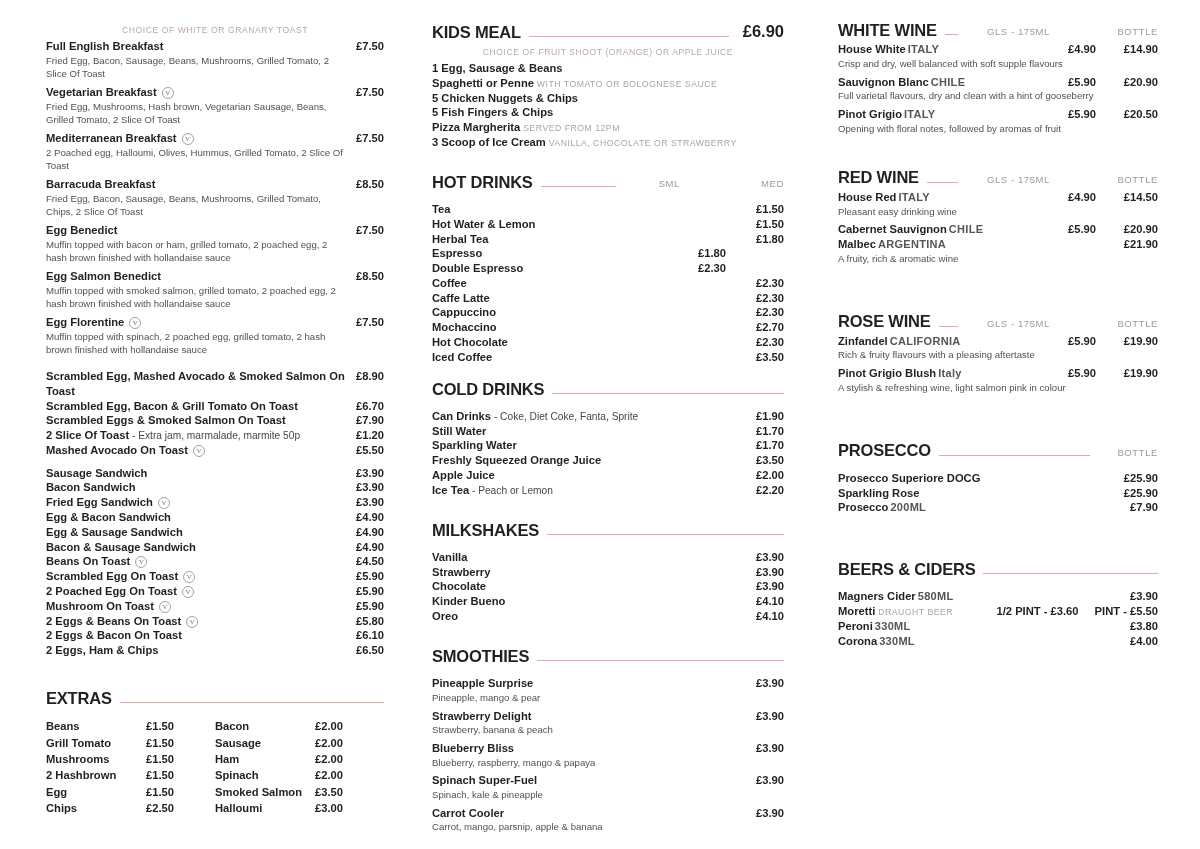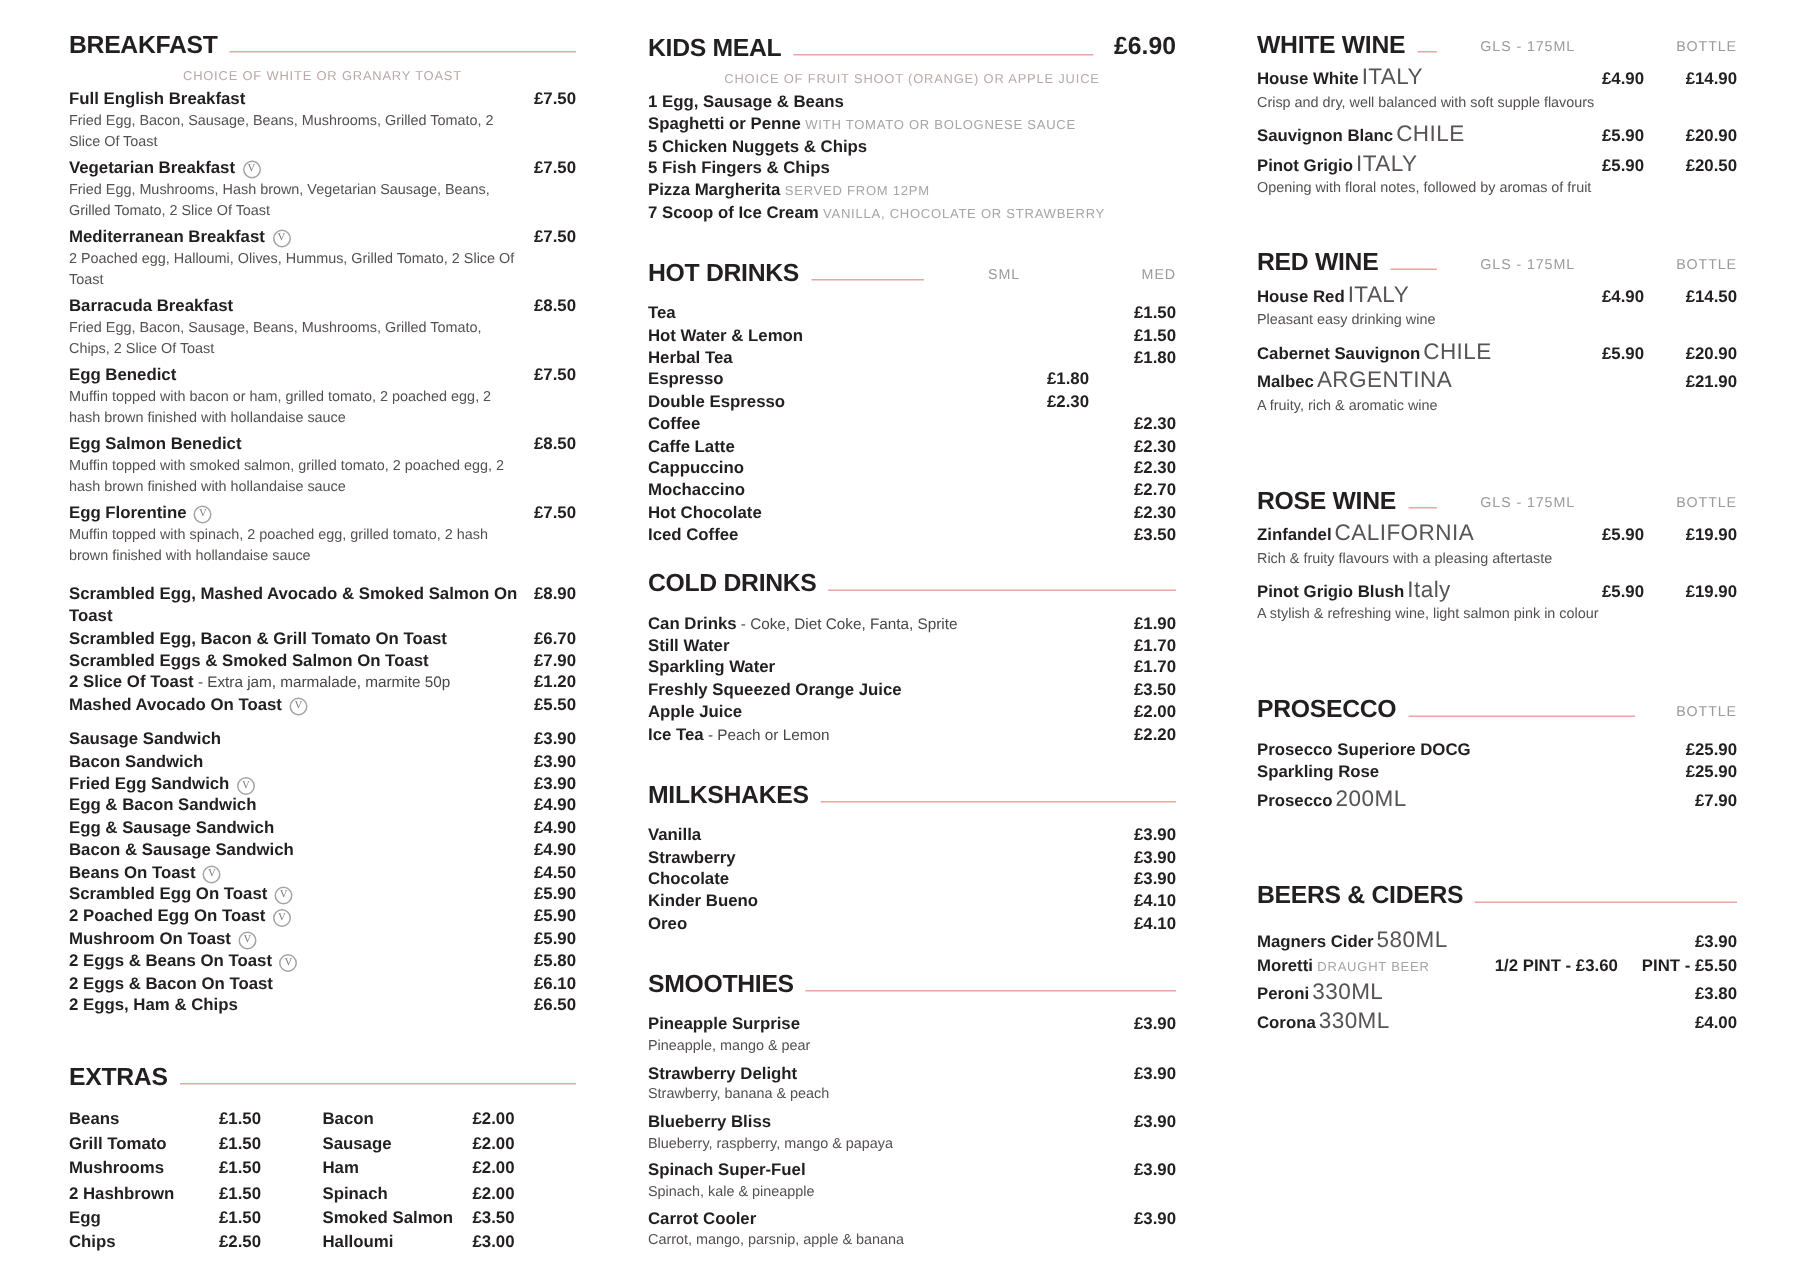--- a/index.html
+++ b/index.html
@@ -81,21 +81,21 @@
     flex: 1 1 auto; padding-right: 8px;
   }
   .iname .thin {
     font-weight: normal; font-size: 10.2px; color: #4a4648;
   }
   .iname .caps {
     font-weight: normal; font-size: 8.7px; color: #a9a4a5;
     letter-spacing: 0.5px; text-transform: uppercase;
   }
   .iname .origin {
-    font-weight: normal; font-size: 15px; color: #585355;
+    font-weight: bold; font-size: 11px; color: #585355;
     letter-spacing: 0.3px; margin-left: 2px;
   }
   .iprice {
     font-size: 11.2px; font-weight: bold;
     white-space: nowrap; text-align: right;
     flex: 0 0 auto;
   }
   .idesc {
     font-size: 9.6px; color: #55504f;
     line-height: 1.42; margin: 0 0 4px 0;
@@ -129,24 +129,20 @@
   .beers-row .mid { font-size: 11.2px; font-weight: bold; white-space: nowrap; margin-right: 16px; }
 </style>
 </head>
 <body>
 
 <div class="page">
 
   <div class="col col-left">
 
     <div class="sec">
-      <div class="sec-head">
-        <div class="sec-title">BREAKFAST</div>
-        <div class="rule"></div>
-      </div>
       <div class="sub-note">CHOICE OF WHITE OR GRANARY TOAST</div>
       <div id="bk-items">
           <div class="item">
             <div class="iname"><span>Full English Breakfast</span></div>
             <div class="iprice">£7.50</div>
           </div>
           <div class="idesc">Fried Egg, Bacon, Sausage, Beans, Mushrooms, Grilled Tomato, 2 Slice Of Toast</div>
           <div class="item">
             <div class="iname"><span>Vegetarian Breakfast</span><span class="vbadge">V</span></div>
             <div class="iprice">£7.50</div>
@@ -342,21 +338,21 @@
           <div class="item">
             <div class="iname"><span>5 Chicken Nuggets &amp; Chips</span></div>
           </div>
           <div class="item">
             <div class="iname"><span>5 Fish Fingers &amp; Chips</span></div>
           </div>
           <div class="item">
             <div class="iname"><span>Pizza Margherita</span><span class="caps"> SERVED FROM 12PM</span></div>
           </div>
           <div class="item">
-            <div class="iname"><span>7 Scoop of Ice Cream</span><span class="caps"> VANILLA, CHOCOLATE OR STRAWBERRY</span></div>
+            <div class="iname"><span>3 Scoop of Ice Cream</span><span class="caps"> VANILLA, CHOCOLATE OR STRAWBERRY</span></div>
           </div>
         </div>
     </div>
 
     <div class="gap-l"></div>
 
     <div class="sec two-col">
       <div class="sec-head">
         <div class="sec-title">HOT DRINKS</div>
         <div class="rule"></div>
@@ -547,20 +543,21 @@
             <div class="iname"><span>House White</span><span class="origin">ITALY</span></div>
             <div class="iprice" style="width:86px">£4.90</div>
             <div class="iprice" style="width:62px">£14.90</div>
           </div>
           <div class="idesc">Crisp and dry, well balanced with soft supple flavours</div>
           <div class="item">
             <div class="iname"><span>Sauvignon Blanc</span><span class="origin">CHILE</span></div>
             <div class="iprice" style="width:86px">£5.90</div>
             <div class="iprice" style="width:62px">£20.90</div>
           </div>
+          <div class="idesc">Full varietal flavours, dry and clean with a hint of gooseberry</div>
           <div class="item">
             <div class="iname"><span>Pinot Grigio</span><span class="origin">ITALY</span></div>
             <div class="iprice" style="width:86px">£5.90</div>
             <div class="iprice" style="width:62px">£20.50</div>
           </div>
           <div class="idesc">Opening with floral notes, followed by aromas of fruit</div>
         </div>
     </div>
 
     <div class="gap-xl"></div>

